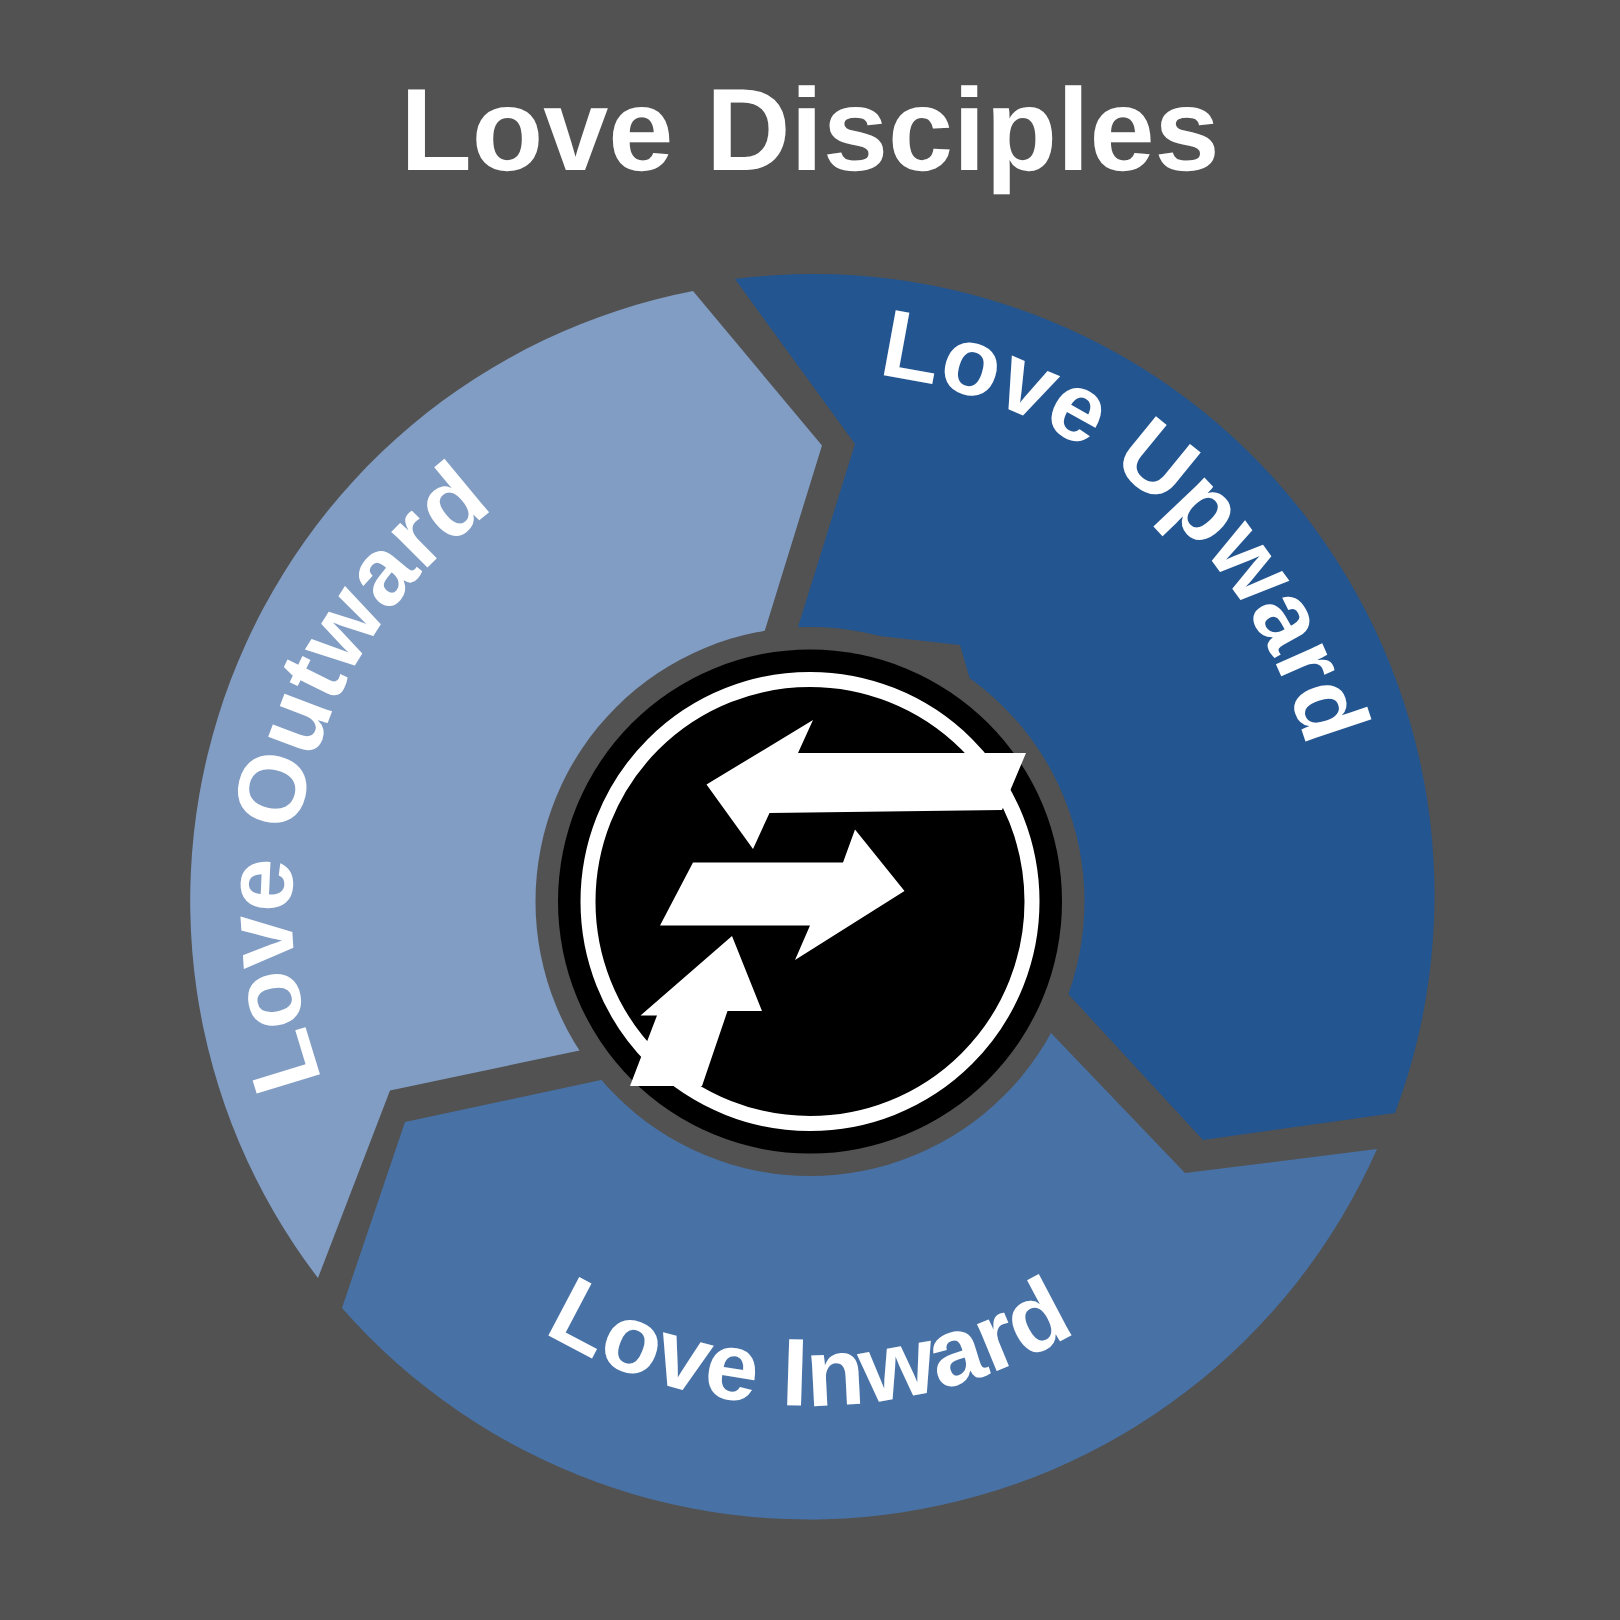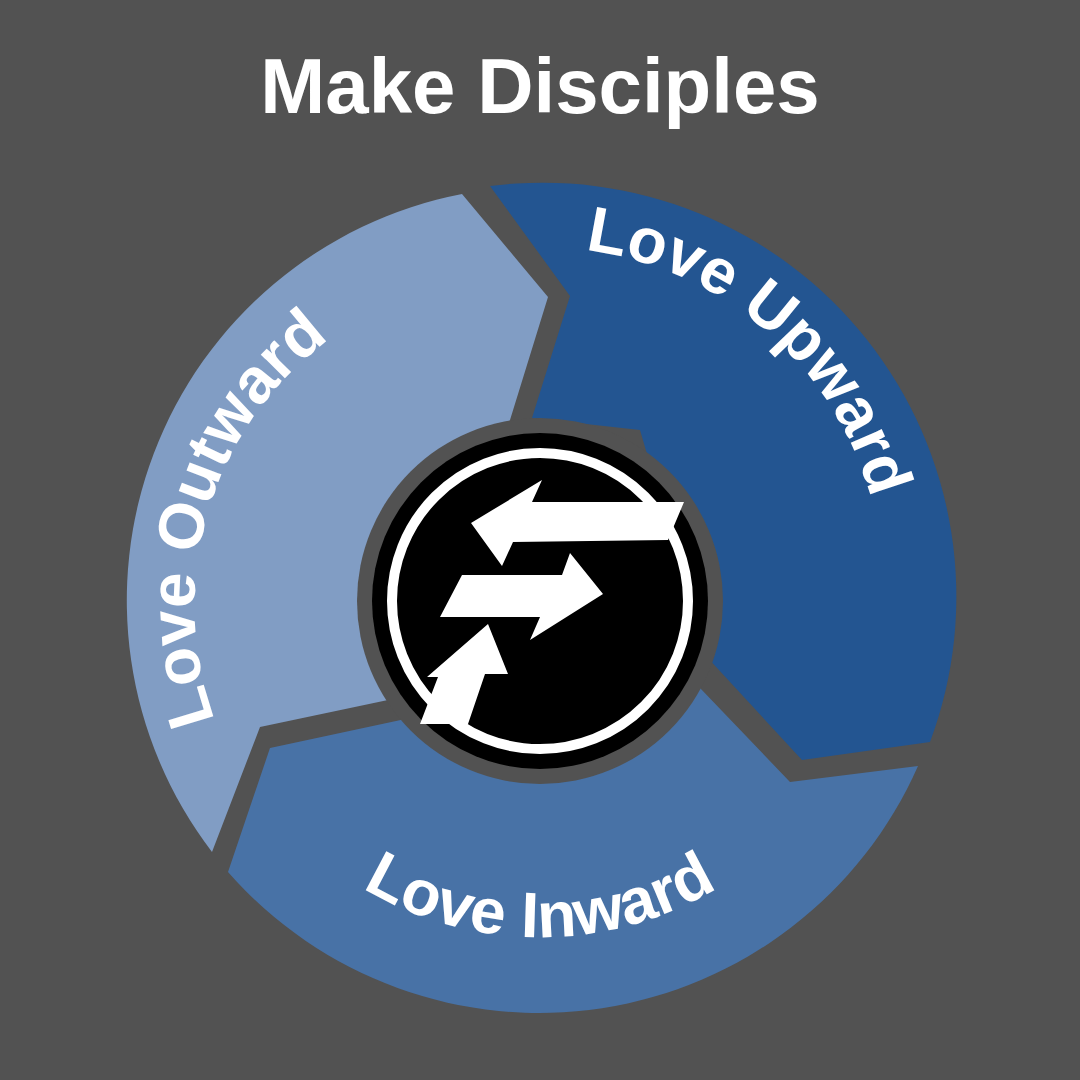--- a/index.html
+++ b/index.html
@@ -4,21 +4,21 @@
 <style>
   html,body{margin:0;padding:0;background:#525252;}
   body{width:1080px;height:1080px;position:relative;overflow:hidden;font-family:"Liberation Sans",sans-serif;}
   .title{position:absolute;left:0;top:38px;width:1080px;text-align:center;color:#fff;font-weight:bold;font-size:78px;line-height:96px;letter-spacing:0px;}
   svg{position:absolute;left:0;top:0;}
   .seg-label{font-family:"Liberation Sans",sans-serif;font-weight:bold;font-size:64px;fill:#ffffff;}
 </style>
 </head>
 <body>
 
-<div class="title">Make Disciples</div>
+<div class="title">Love Disciples</div>
 
 <svg width="1080" height="1080" viewBox="0 0 1080 1080">
   <defs>
     <path id="arcUp" d="M 585 250 A 340 340 0 0 1 870 680"></path>
     <path id="arcIn" d="M 300 840 A 345 345 0 0 0 780 840"></path>
     <path id="arcOut" d="M 215 720 A 330 330 0 0 1 470 280"></path>
   </defs>
 
   <path d="M 462 194 L 548 297 L 510 420 L 388 700 L 260 727 L 212 852
            A 414 414 0 0 1 462 194 Z" fill="#819DC4"></path>

